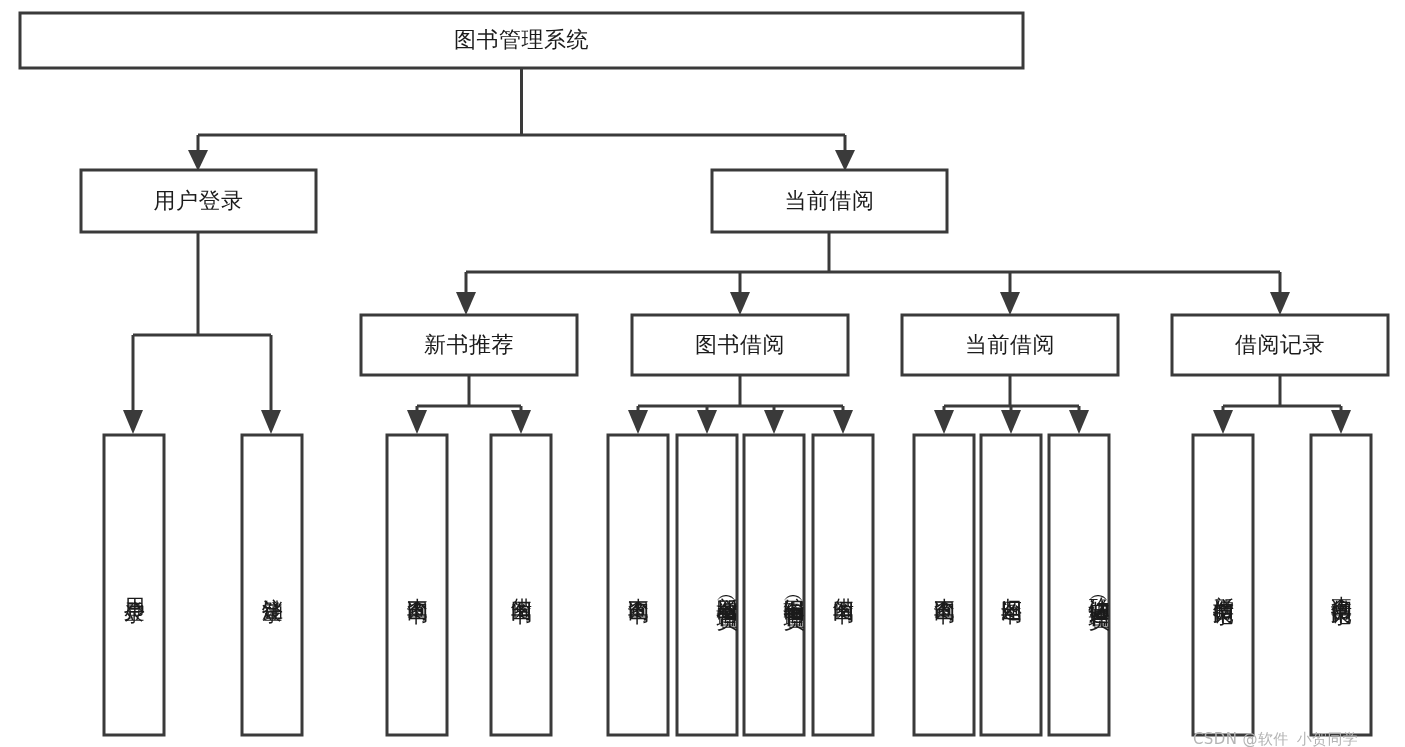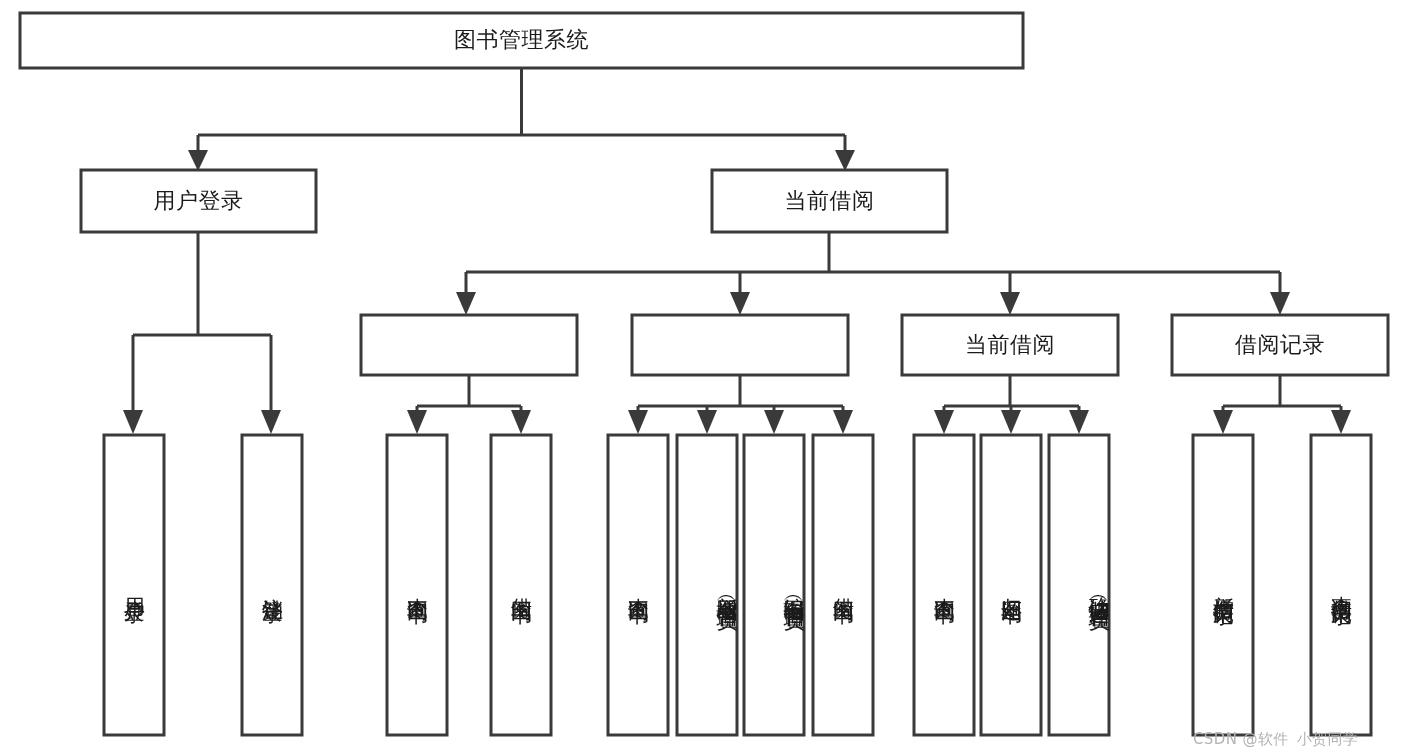--- a/index.html
+++ b/index.html
@@ -184,20 +184,22 @@
 
     <rect class="nodebox" x="1193" y="435" width="60" height="300"></rect>
     <rect class="nodebox" x="1311" y="435" width="60" height="300"></rect>
   </svg>
 
   <div class="node-label horizontal" style="left:20px;  top:13px;  width:1003px; height:55px;">图书管理系统</div>
 
   <div class="node-label horizontal" style="left:81px;  top:170px; width:235px; height:62px;">用户登录</div>
   <div class="node-label horizontal" style="left:712px; top:170px; width:235px; height:62px;">当前借阅</div>
 
+  <div class="node-label horizontal" style="left:361px; top:315px; width:216px; height:60px;">新书推荐</div>
+  <div class="node-label horizontal" style="left:632px; top:315px; width:216px; height:60px;">图书借阅</div>
   <div class="node-label horizontal" style="left:1172px;top:315px; width:216px; height:60px;">借阅记录</div>
   <div class="node-label horizontal" style="left:902px; top:315px; width:216px; height:60px;">当前借阅</div>
 
   <div class="node-label vertical" style="left:104px; top:435px; width:60px; height:300px;">用户登录</div>
   <div class="node-label vertical" style="left:242px; top:435px; width:60px; height:300px;">注销登录</div>
 
   <div class="node-label vertical" style="left:387px; top:435px; width:60px; height:300px;">查询图书</div>
   <div class="node-label vertical" style="left:491px; top:435px; width:60px; height:300px;">借阅图书</div>
 
   <div class="node-label vertical" style="left:608px; top:435px; width:60px; height:300px;">查询图书</div>

